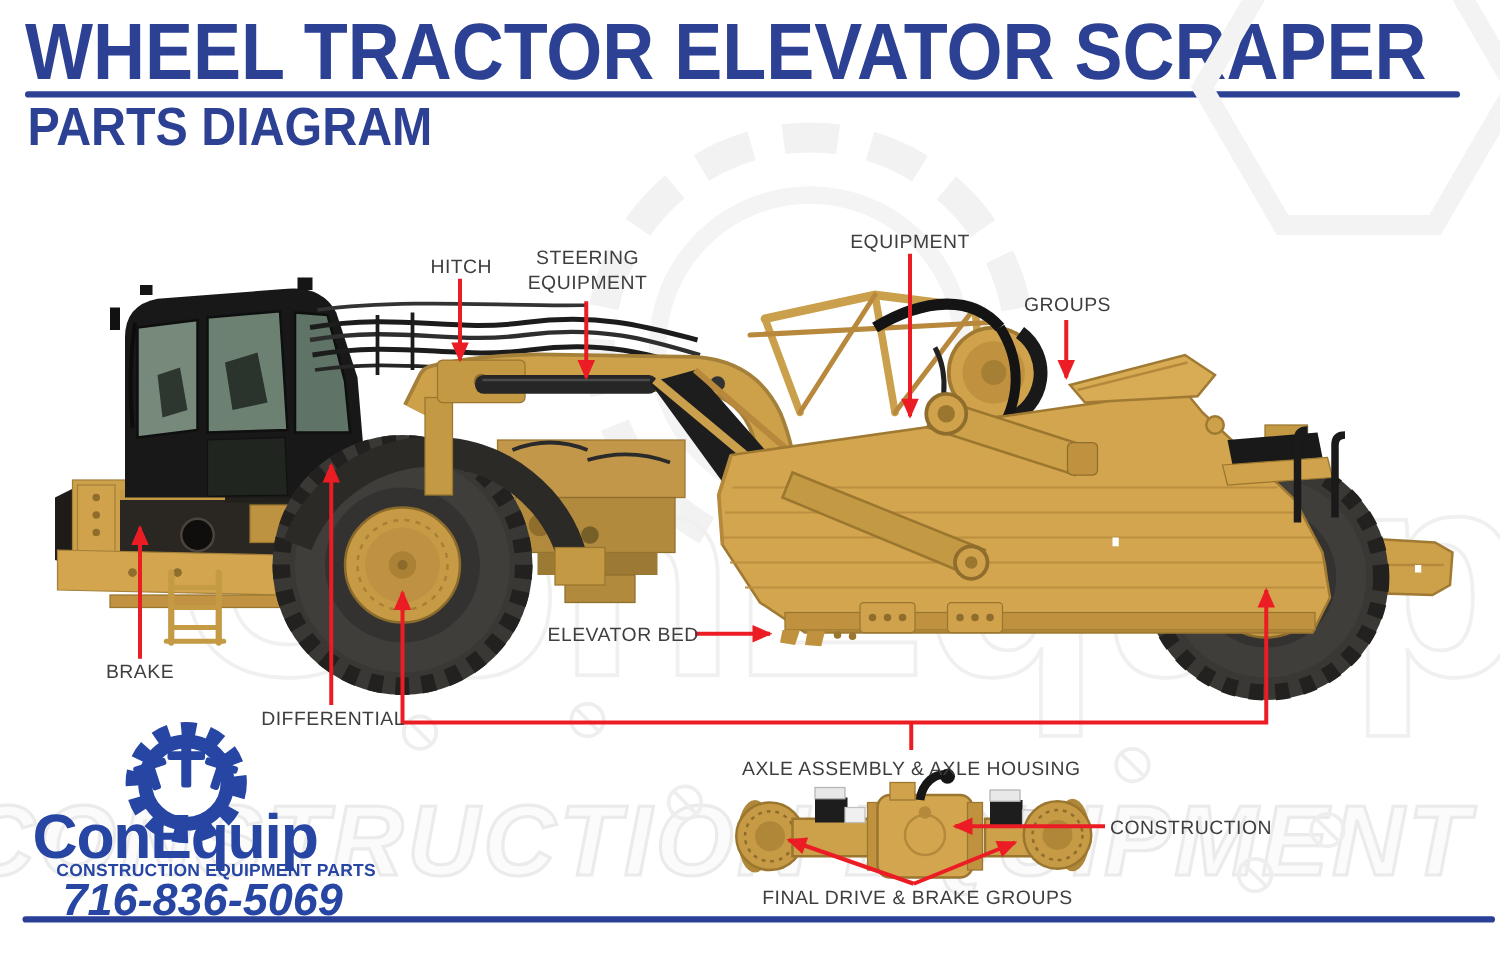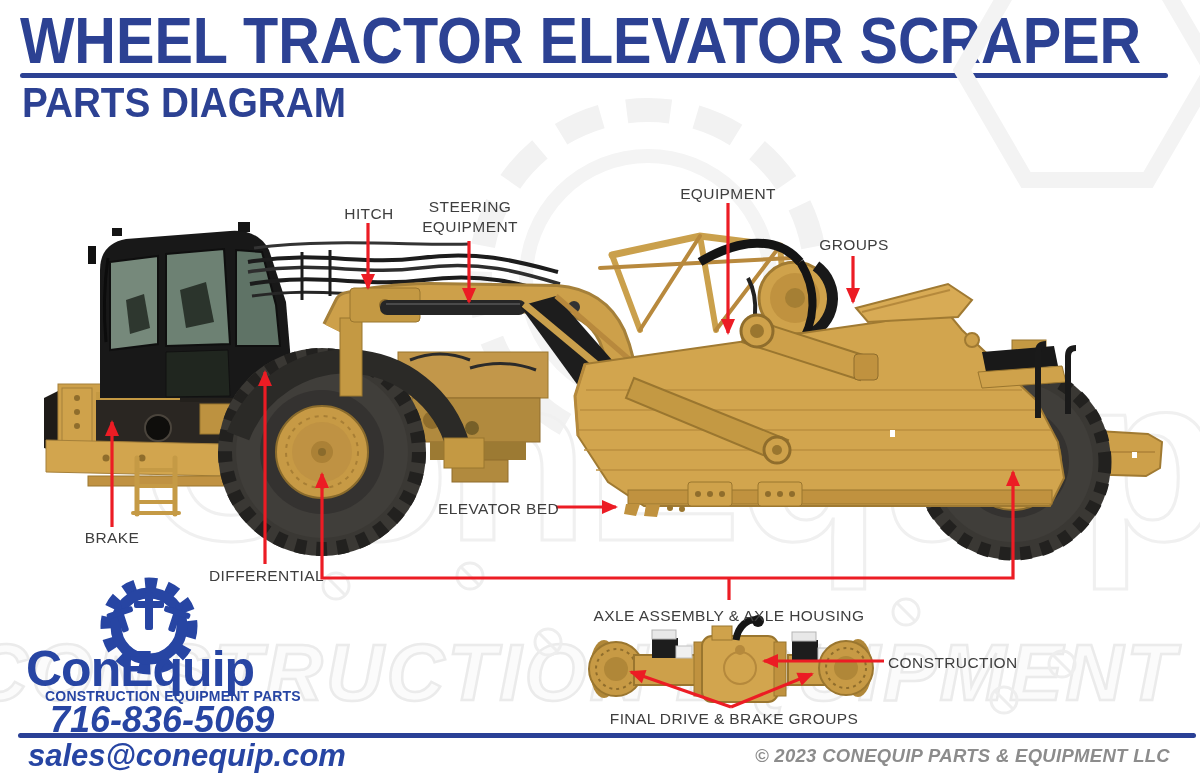--- a/index.html
+++ b/index.html
@@ -317,16 +317,14 @@
       <g transform="rotate(18 90 48)">
         <rect x="86" y="26" width="7" height="30" rx="2"></rect>
         <rect x="76" y="33" width="27" height="6" rx="2"></rect>
       </g>
     </g>
   </svg>
   <div class="brand">ConEquip</div>
   <div class="tagline">CONSTRUCTION EQUIPMENT PARTS</div>
   <div class="phone">716-836-5069</div>
   <div class="footer-line"></div>
-  <div class="email">sales@conequip.com</div>
-  <div class="copyright">© 2023 CONEQUIP PARTS &amp; EQUIPMENT LLC</div>
 
 </div>
 
 </body></html>

